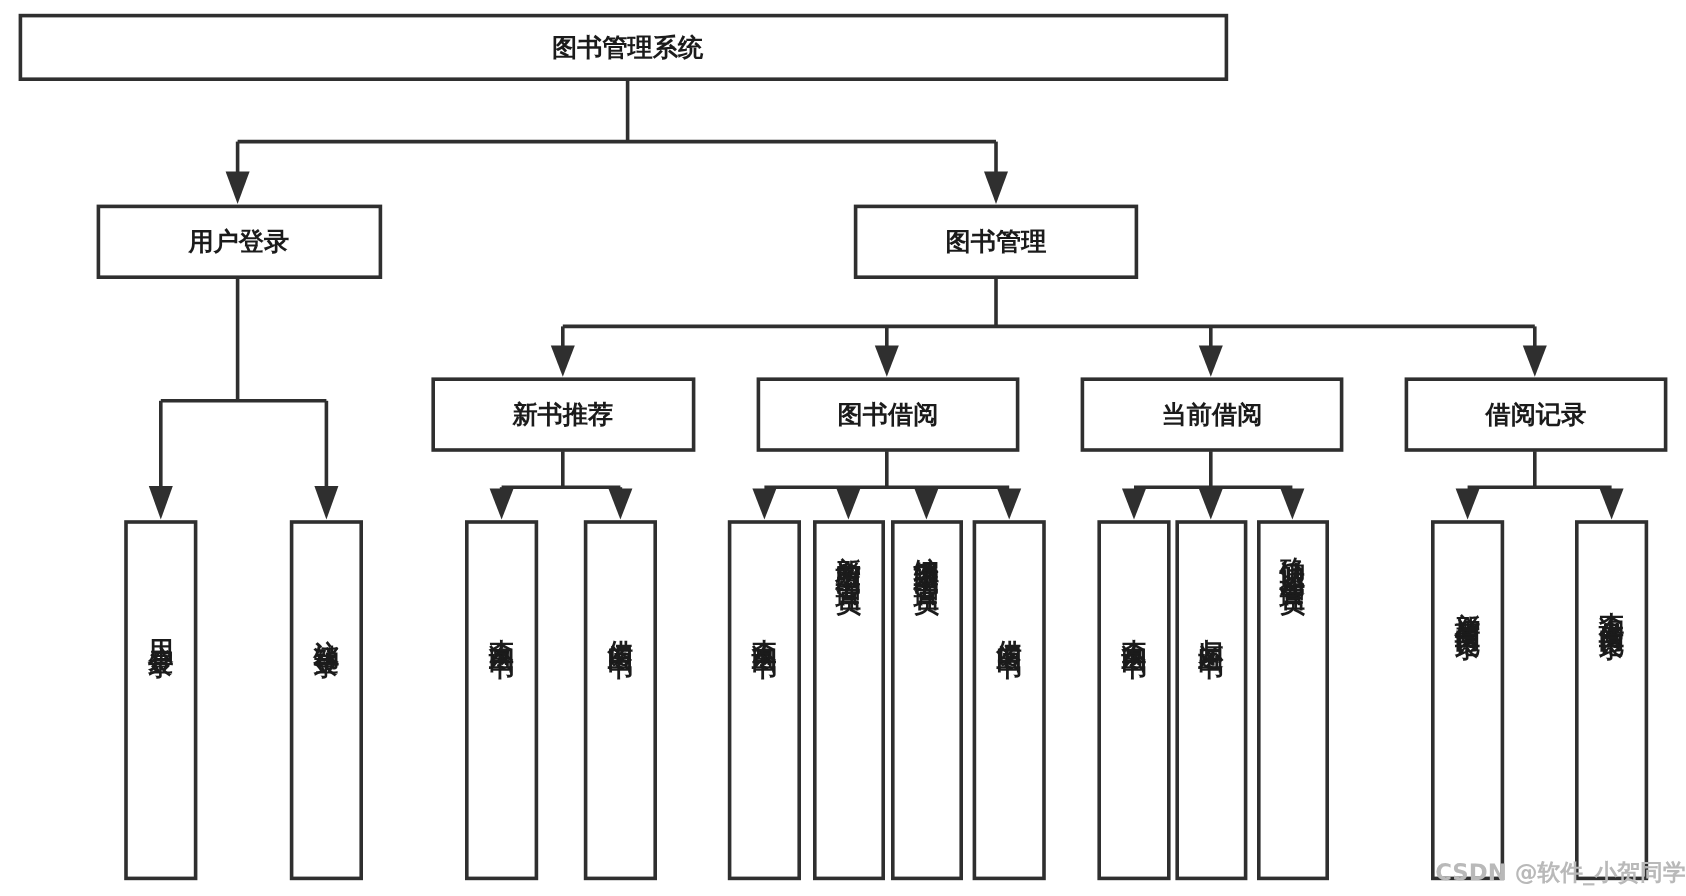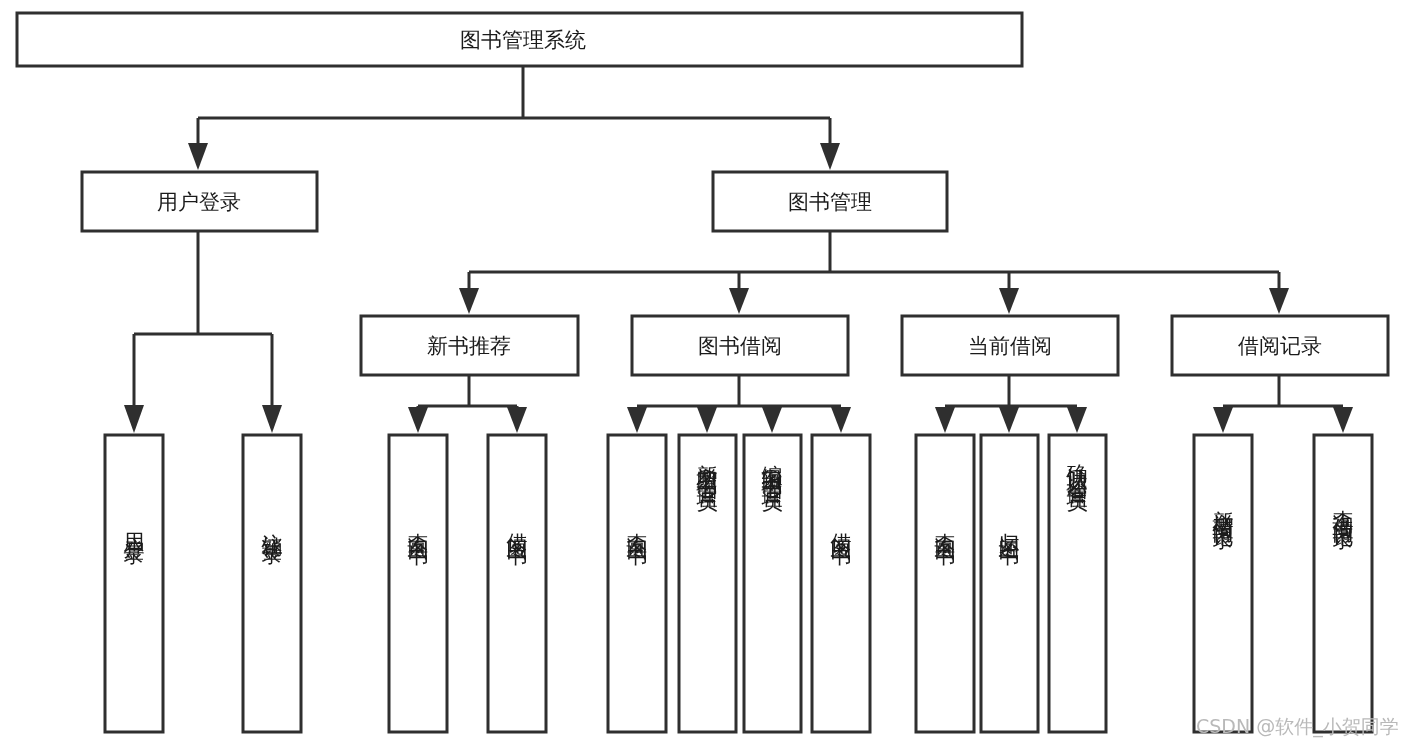--- a/index.html
+++ b/index.html
@@ -11,20 +11,21 @@
     width: 1405px;
     height: 747px;
     font-family: "DejaVu Sans", "Liberation Sans", sans-serif;
     overflow: hidden;
     position: relative;
   }
   #diagram-root {
     position: relative;
     width: 1167px;
     height: 747px;
+    font-weight: bold;
   }
   svg.diagram-canvas {
     position: absolute;
     top: 0;
     left: 0;
     width: 1405px;
     height: 747px;
     display: block;
   }
   .node-box {

